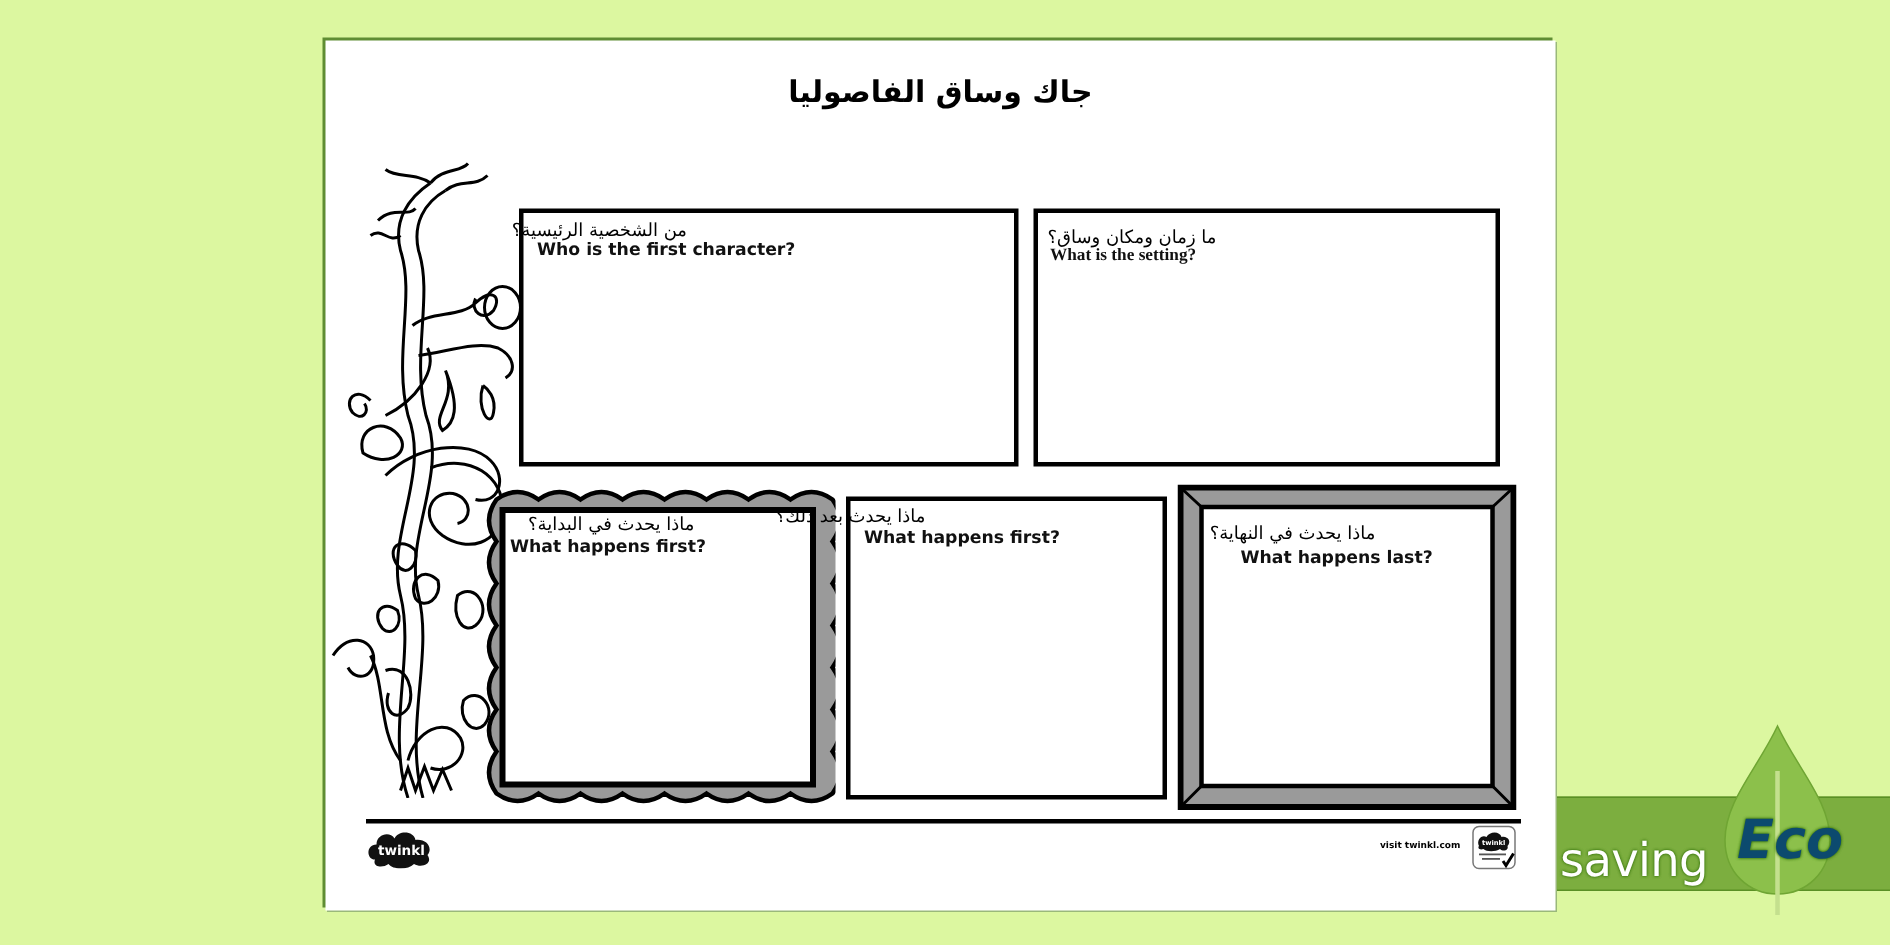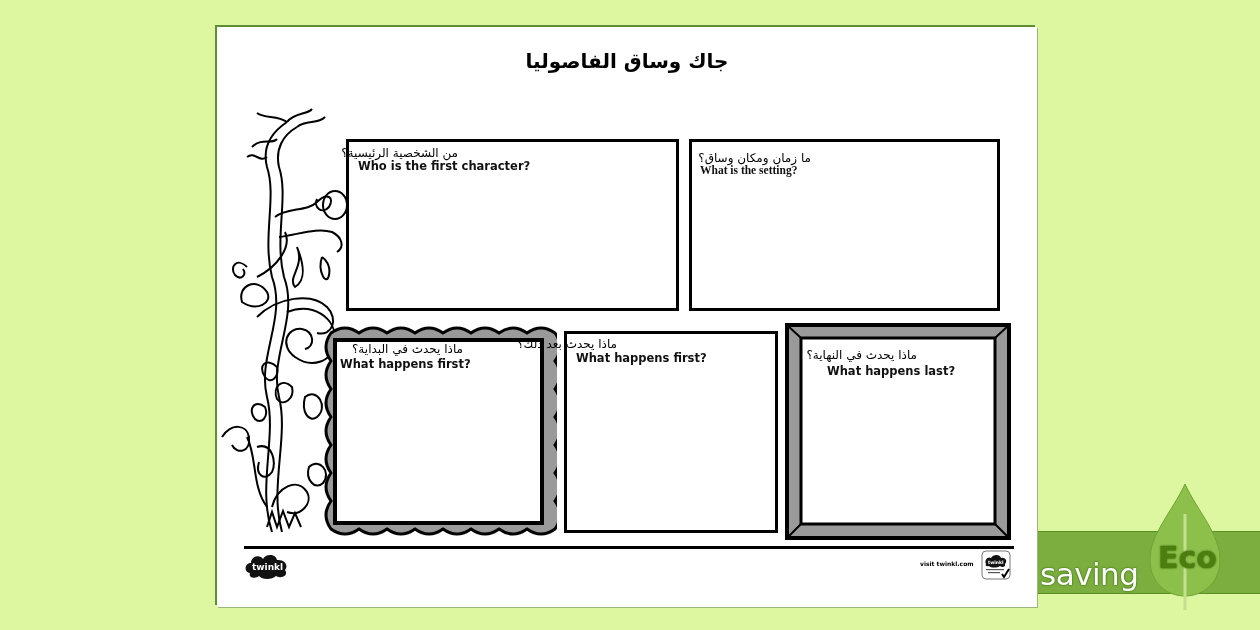--- a/index.html
+++ b/index.html
@@ -1,20 +1,20 @@
 <!DOCTYPE html>
 <html><head>
 <meta charset="utf-8">
 <style>
   html,body{margin:0;padding:0;}
   body{width:1260px;height:630px;background:#dcf7a0;position:relative;overflow:hidden;font-family:"DejaVu Sans",sans-serif;}
   .eco-band{position:absolute;left:1030px;top:531px;width:230px;height:61px;background:#7cae3f;border-top:1px solid #5a8f25;border-bottom:1px solid #5a8f25;}
   .eco-saving{position:absolute;left:1040px;top:540px;font-family:"DejaVu Sans",sans-serif;font-size:31px;color:#fff;letter-spacing:-0.5px;text-shadow:0 0 2px #3f7a12,0 0 2px #3f7a12;margin-top:16px;}
   .eco-leaf{position:absolute;left:1146px;top:482px;width:78px;height:128px;}
-  .eco-label{position:absolute;left:1158px;top:540px;font-family:"DejaVu Sans",sans-serif;font-weight:bold;font-size:30px;color:#4d7c0f;text-shadow:0 0 2px #3f7a12,0 0 2px #3f7a12;}
+  .eco-label{position:absolute;left:1158px;top:540px;font-family:"DejaVu Sans",sans-serif;font-weight:bold;font-size:36px;color:#0c4a6e;text-shadow:0 0 2px #3f7a12,0 0 2px #3f7a12;font-style:italic;}
 
   .page{position:absolute;left:217px;top:27px;width:820px;height:580px;background:#fff;box-shadow:-2px -2px 0 #5f8d33, 1px 1px 0 #9ab87a;}
   .title-ar{position:absolute;left:0;width:820px;top:22px;text-align:center;font-family:"DejaVu Sans",sans-serif;font-weight:bold;font-size:20px;color:#000;direction:rtl;}
   .title-en{position:absolute;left:0;width:820px;top:48px;text-align:center;font-family:"DejaVu Serif",serif;font-weight:bold;font-size:25px;color:#000;letter-spacing:0.3px;}
 
   .box{position:absolute;background:#fff;border:3px solid #000;box-sizing:border-box;}
   .q-ar{position:absolute;font-family:"DejaVu Sans",sans-serif;font-size:12px;color:#000;direction:rtl;white-space:nowrap;}
   .q-en{position:absolute;font-family:"DejaVu Sans",sans-serif;font-size:11.5px;font-weight:bold;color:#111;white-space:nowrap;}
 
   .scallop{position:absolute;left:104px;top:296px;width:236px;height:218px;}

